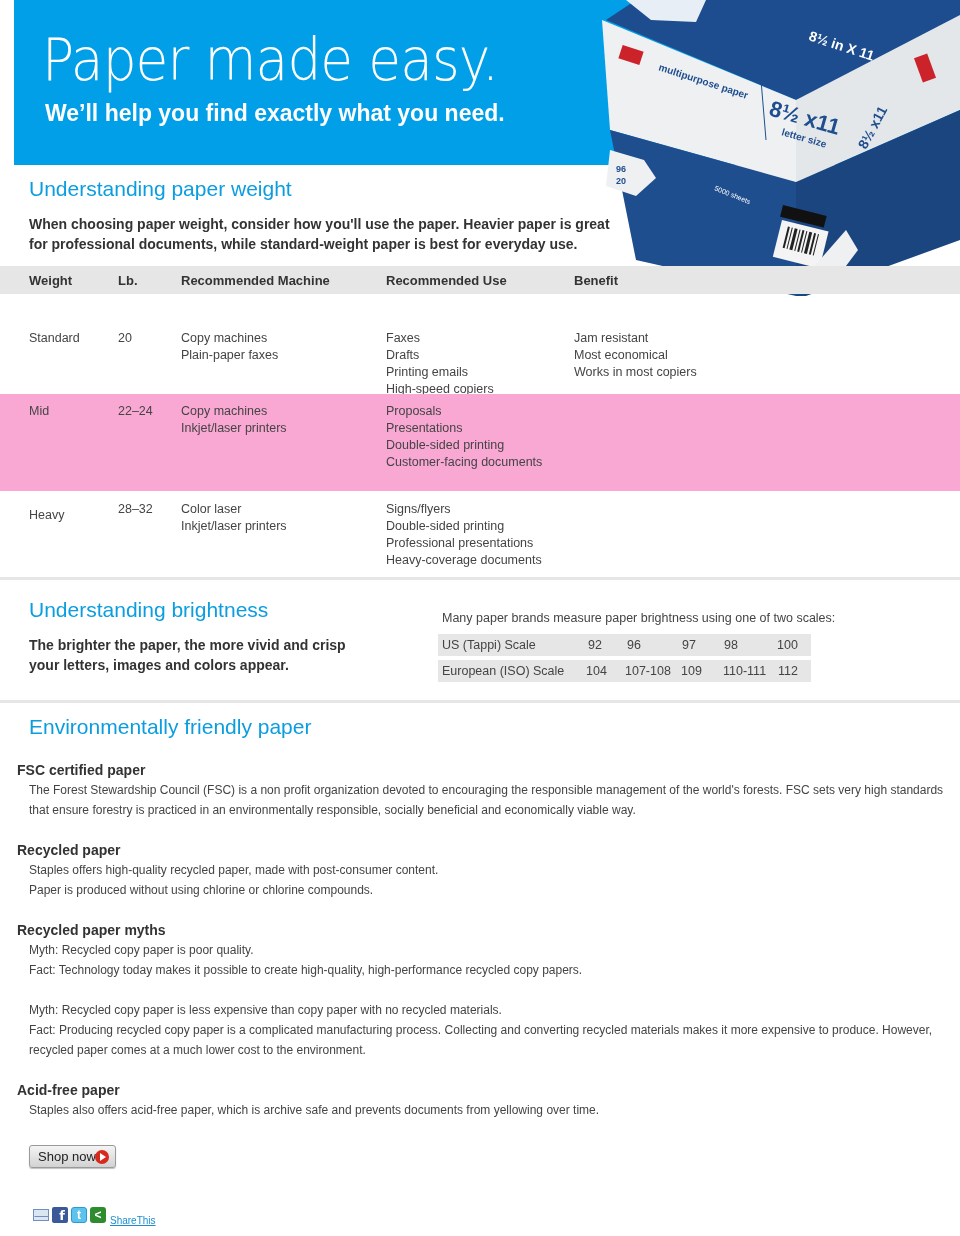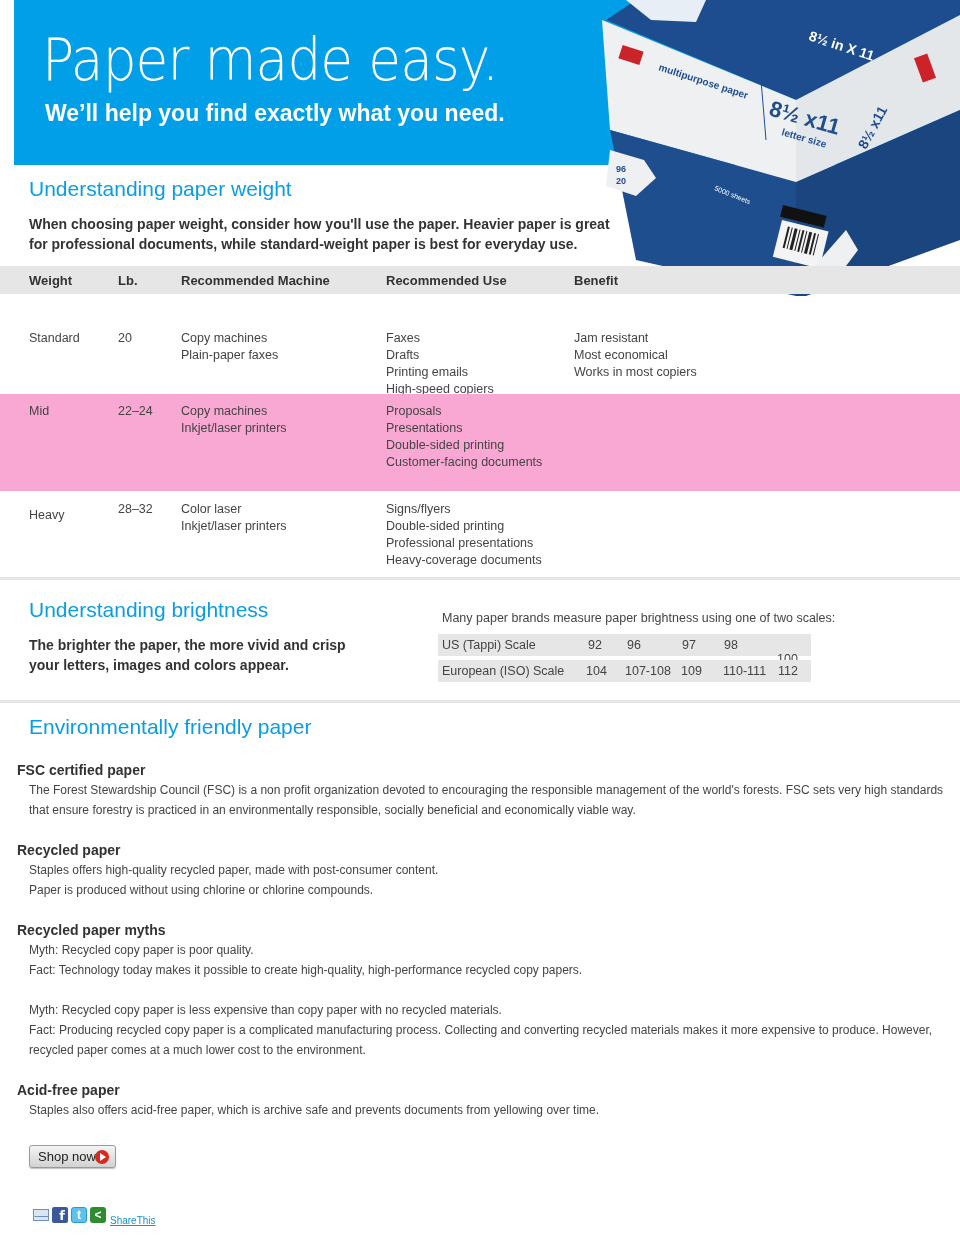--- a/index.html
+++ b/index.html
@@ -177,21 +177,21 @@
 <div class="intro" style="left:29px; top:635px; width:340px;">The brighter the paper, the more vivid and crisp your letters, images and colors appear.</div>
 
 <div class="br-note">Many paper brands measure paper brightness using one of two scales:</div>
 <div class="br-table">
   <div class="br-row">
     <span style="left:4px;">US (Tappi) Scale</span>
     <span style="left:150px;">92</span>
     <span style="left:189px;">96</span>
     <span style="left:244px;">97</span>
     <span style="left:286px;">98</span>
-    <span style="left:339px;margin-top:14px;">100</span>
+    <span style="left:339px;">100</span>
   </div>
   <div class="br-row">
     <span style="left:4px;">European (ISO) Scale</span>
     <span style="left:148px;">104</span>
     <span style="left:187px;">107-108</span>
     <span style="left:243px;">109</span>
     <span style="left:285px;">110-111</span>
     <span style="left:340px;">112</span>
   </div>
 </div>

